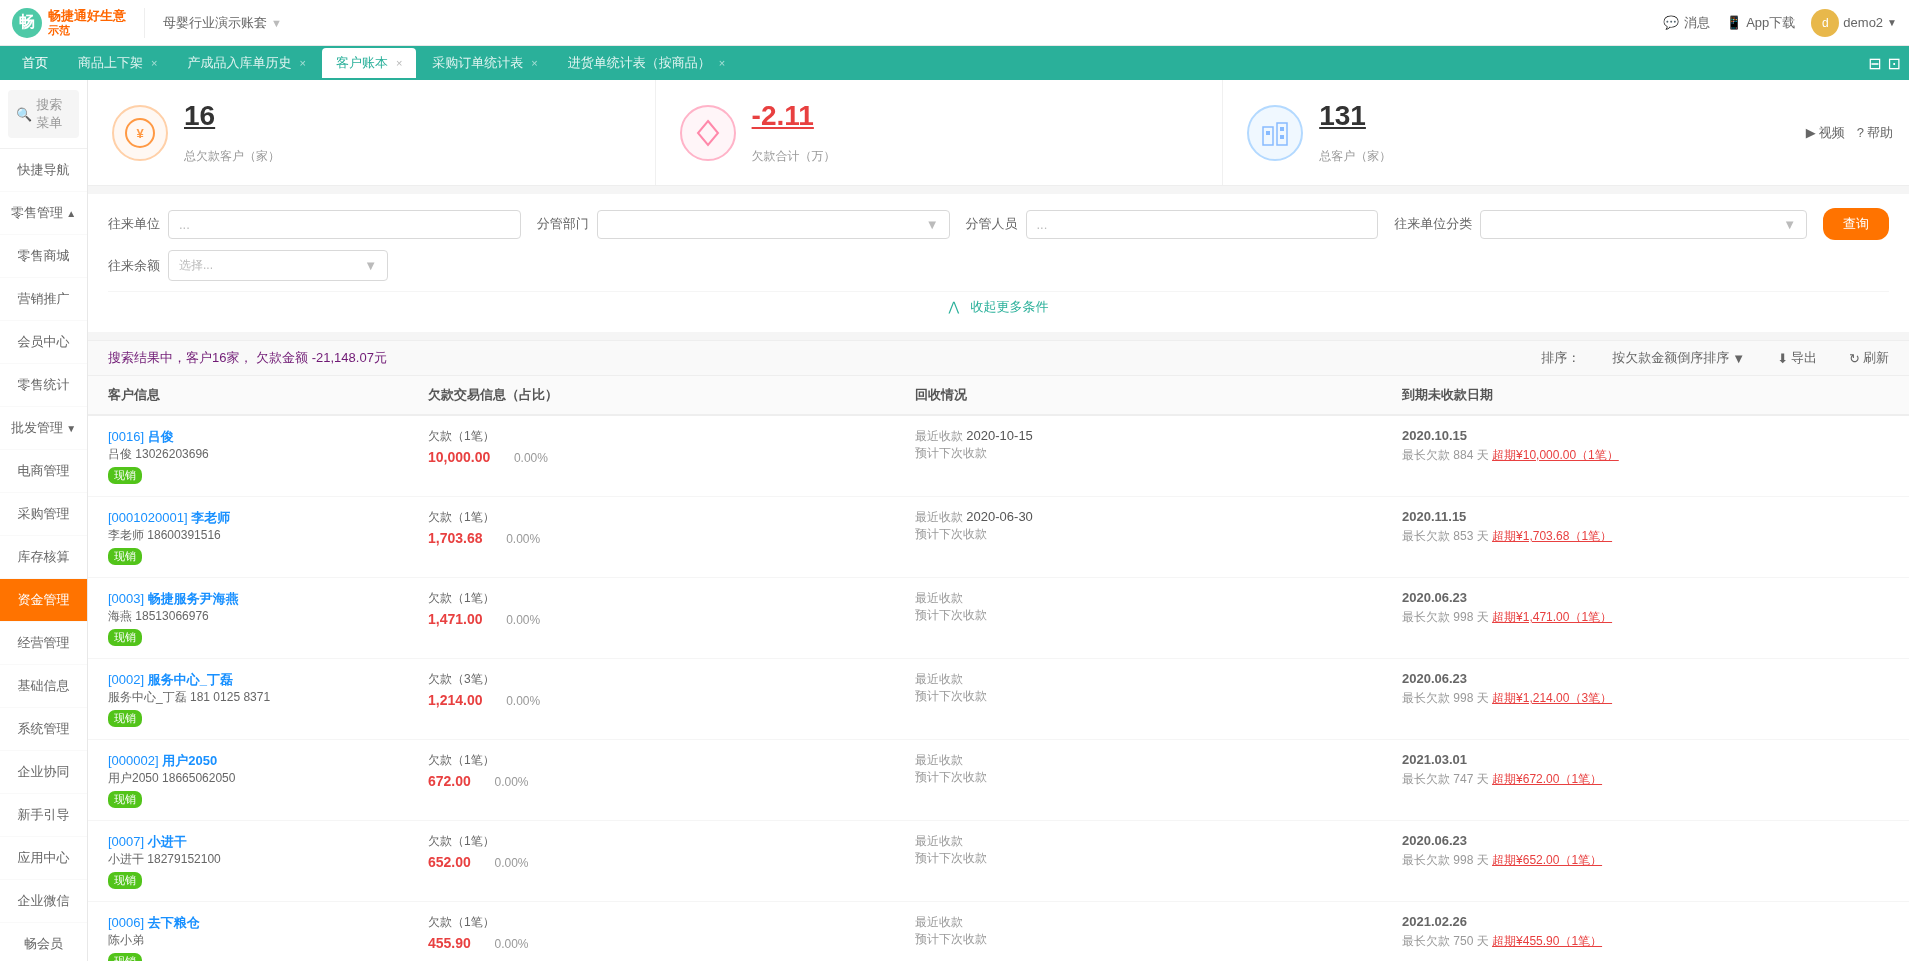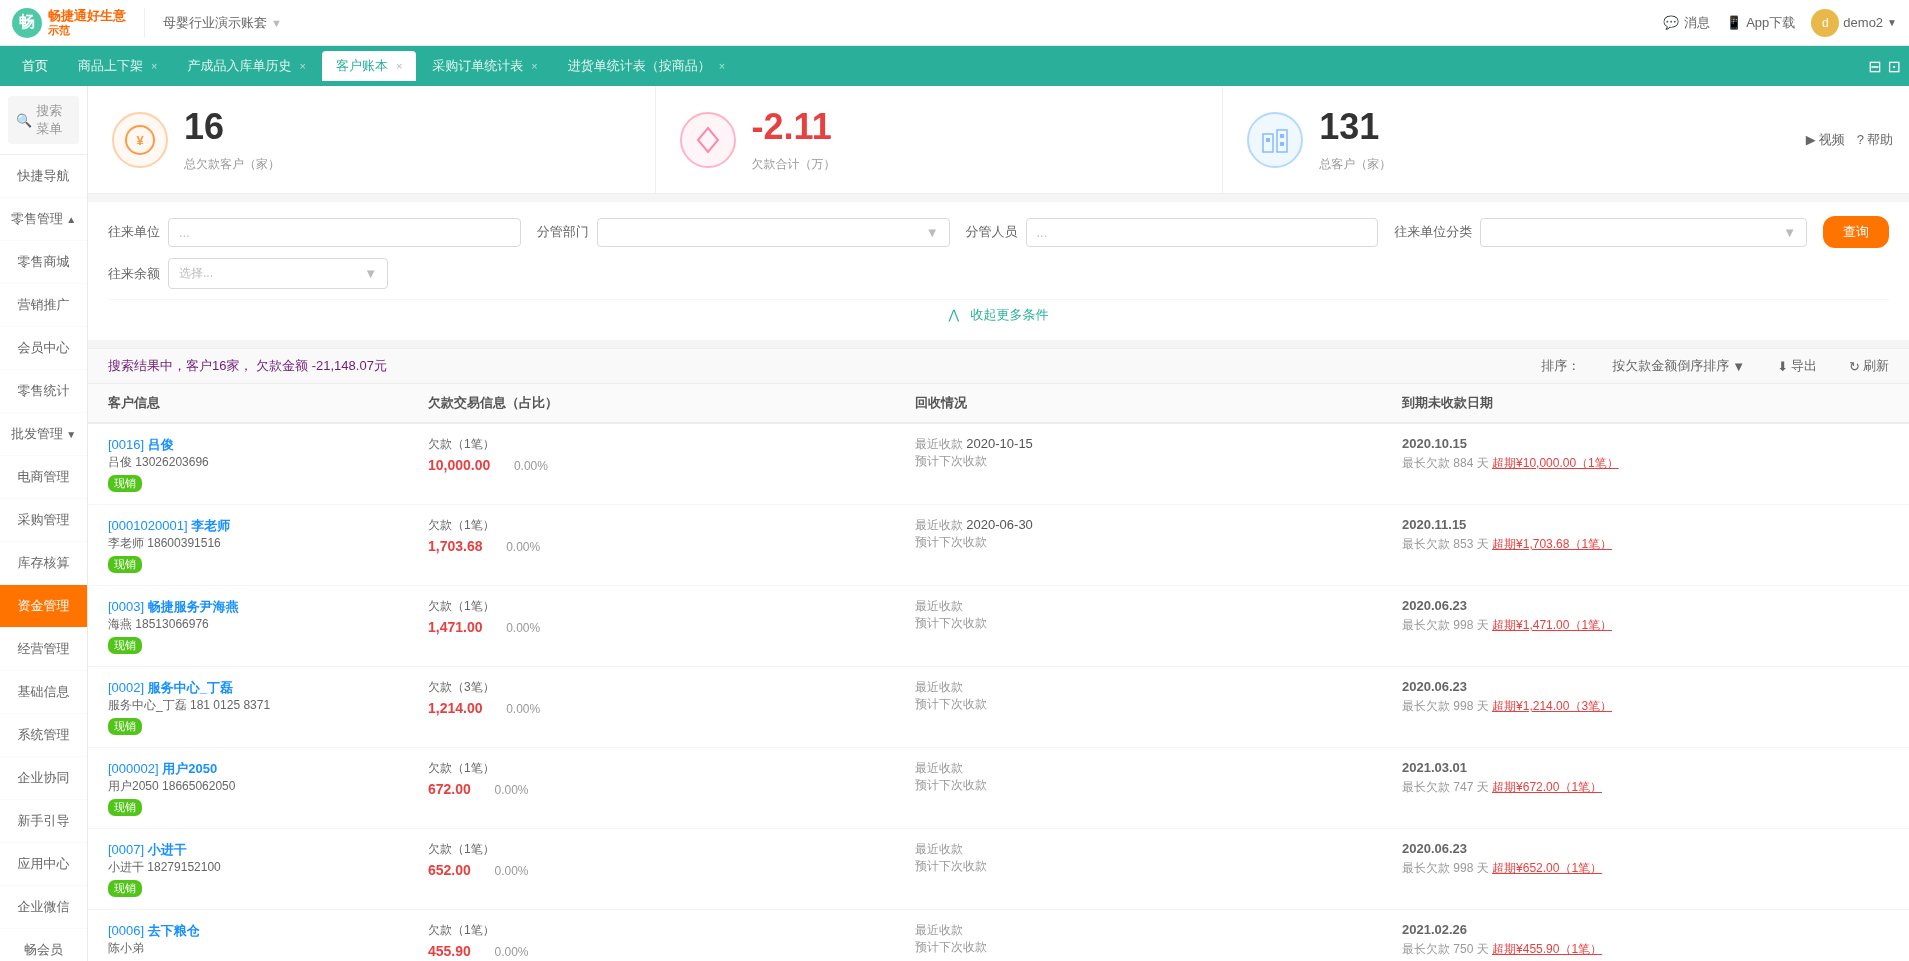--- a/index.html
+++ b/index.html
@@ -9,21 +9,21 @@
     .top-bar { height: 46px; background: #fff; display: flex; align-items: center; border-bottom: 1px solid #e8e8e8; padding: 0 12px; justify-content: space-between; flex-shrink: 0; }
     .top-bar-left { display: flex; align-items: center; gap: 10px; }
     .logo-area { display: flex; align-items: center; gap: 6px; color: #ff6600; font-weight: bold; font-size: 14px; }
     .logo-icon { width: 30px; height: 30px; background: #4ec9a7; border-radius: 50%; display: flex; align-items: center; justify-content: center; color: white; font-size: 16px; }
     .company-selector { display: flex; align-items: center; gap: 4px; color: #666; font-size: 13px; cursor: pointer; }
     .top-bar-right { display: flex; align-items: center; gap: 16px; color: #666; }
     .top-bar-right .icon-btn { display: flex; align-items: center; gap: 4px; cursor: pointer; font-size: 13px; }
     .avatar { width: 28px; height: 28px; border-radius: 50%; background: #ccc; display: flex; align-items: center; justify-content: center; overflow: hidden; }
 
     
-    .nav-tabs { height: 40px; background: #2ab09a; display: flex; align-items: center; flex-shrink: 0; padding: 0 8px; gap: 2px; }
+    .nav-tabs { height: 34px; background: #2ab09a; display: flex; align-items: center; flex-shrink: 0; padding: 0 8px; gap: 2px; }
     .nav-tab { display: flex; align-items: center; gap: 4px; padding: 6px 14px; color: rgba(255,255,255,0.85); cursor: pointer; border-radius: 4px 4px 0 0; font-size: 13px; white-space: nowrap; }
     .nav-tab.active { background: #fff; color: #2ab09a; border-radius: 4px 4px 0 0; }
     .nav-tab.home { background: transparent; color: white; }
     .nav-tab .close-x { margin-left: 4px; font-size: 11px; opacity: 0.7; }
     .nav-tab.active .close-x { color: #999; }
     .nav-tabs-right { margin-left: auto; display: flex; gap: 6px; }
     .nav-tabs-right span { color: white; cursor: pointer; font-size: 16px; }
 
     
     .main-layout { display: flex; flex: 1; overflow: hidden; }
@@ -38,24 +38,24 @@
     
     .content-area { flex: 1; overflow-y: auto; background: #f5f5f5; }
 
     
     .stats-bar { background: #fff; display: flex; align-items: stretch; margin-bottom: 8px; border-bottom: 1px solid #eee; }
     .stat-item { flex: 1; display: flex; align-items: center; padding: 20px 24px; border-right: 1px solid #f0f0f0; gap: 16px; }
     .stat-icon-circle { width: 56px; height: 56px; border-radius: 50%; display: flex; align-items: center; justify-content: center; flex-shrink: 0; }
     .stat-icon-orange { background: #fff8f3; border: 2px solid #ffd0a8; }
     .stat-icon-pink { background: #fff5f8; border: 2px solid #ffb3c8; }
     .stat-icon-blue { background: #f0f8ff; border: 2px solid #b3d9ff; }
-    .stat-value { font-size: 36px; font-weight: bold; }
+    .stat-value { font-size: 28px; font-weight: bold; text-decoration: underline; }
     .stat-value.red { color: #e84040; }
     .stat-value.black { color: #333; }
-    .stat-label { font-size: 12px; color: #999; margin-top: 8px; }
+    .stat-label { font-size: 12px; color: #999; margin-top: 16px; }
     .stat-text { display: flex; flex-direction: column; }
     .stats-bar-right { display: flex; align-items: center; padding: 0 16px; gap: 12px; color: #666; font-size: 12px; }
     .stats-bar-right span { cursor: pointer; display: flex; align-items: center; gap: 3px; }
 
     
     .filter-area { background: #fff; padding: 14px 20px; margin-bottom: 8px; }
     .filter-row { display: flex; align-items: center; gap: 16px; margin-bottom: 10px; }
     .filter-item { display: flex; align-items: center; gap: 8px; flex: 1; }
     .filter-label { color: #666; white-space: nowrap; font-size: 13px; }
     .filter-input { flex: 1; border: 1px solid #d9d9d9; border-radius: 4px; padding: 6px 10px; font-size: 13px; color: #333; display: flex; align-items: center; justify-content: space-between; cursor: pointer; background: #fff; }

